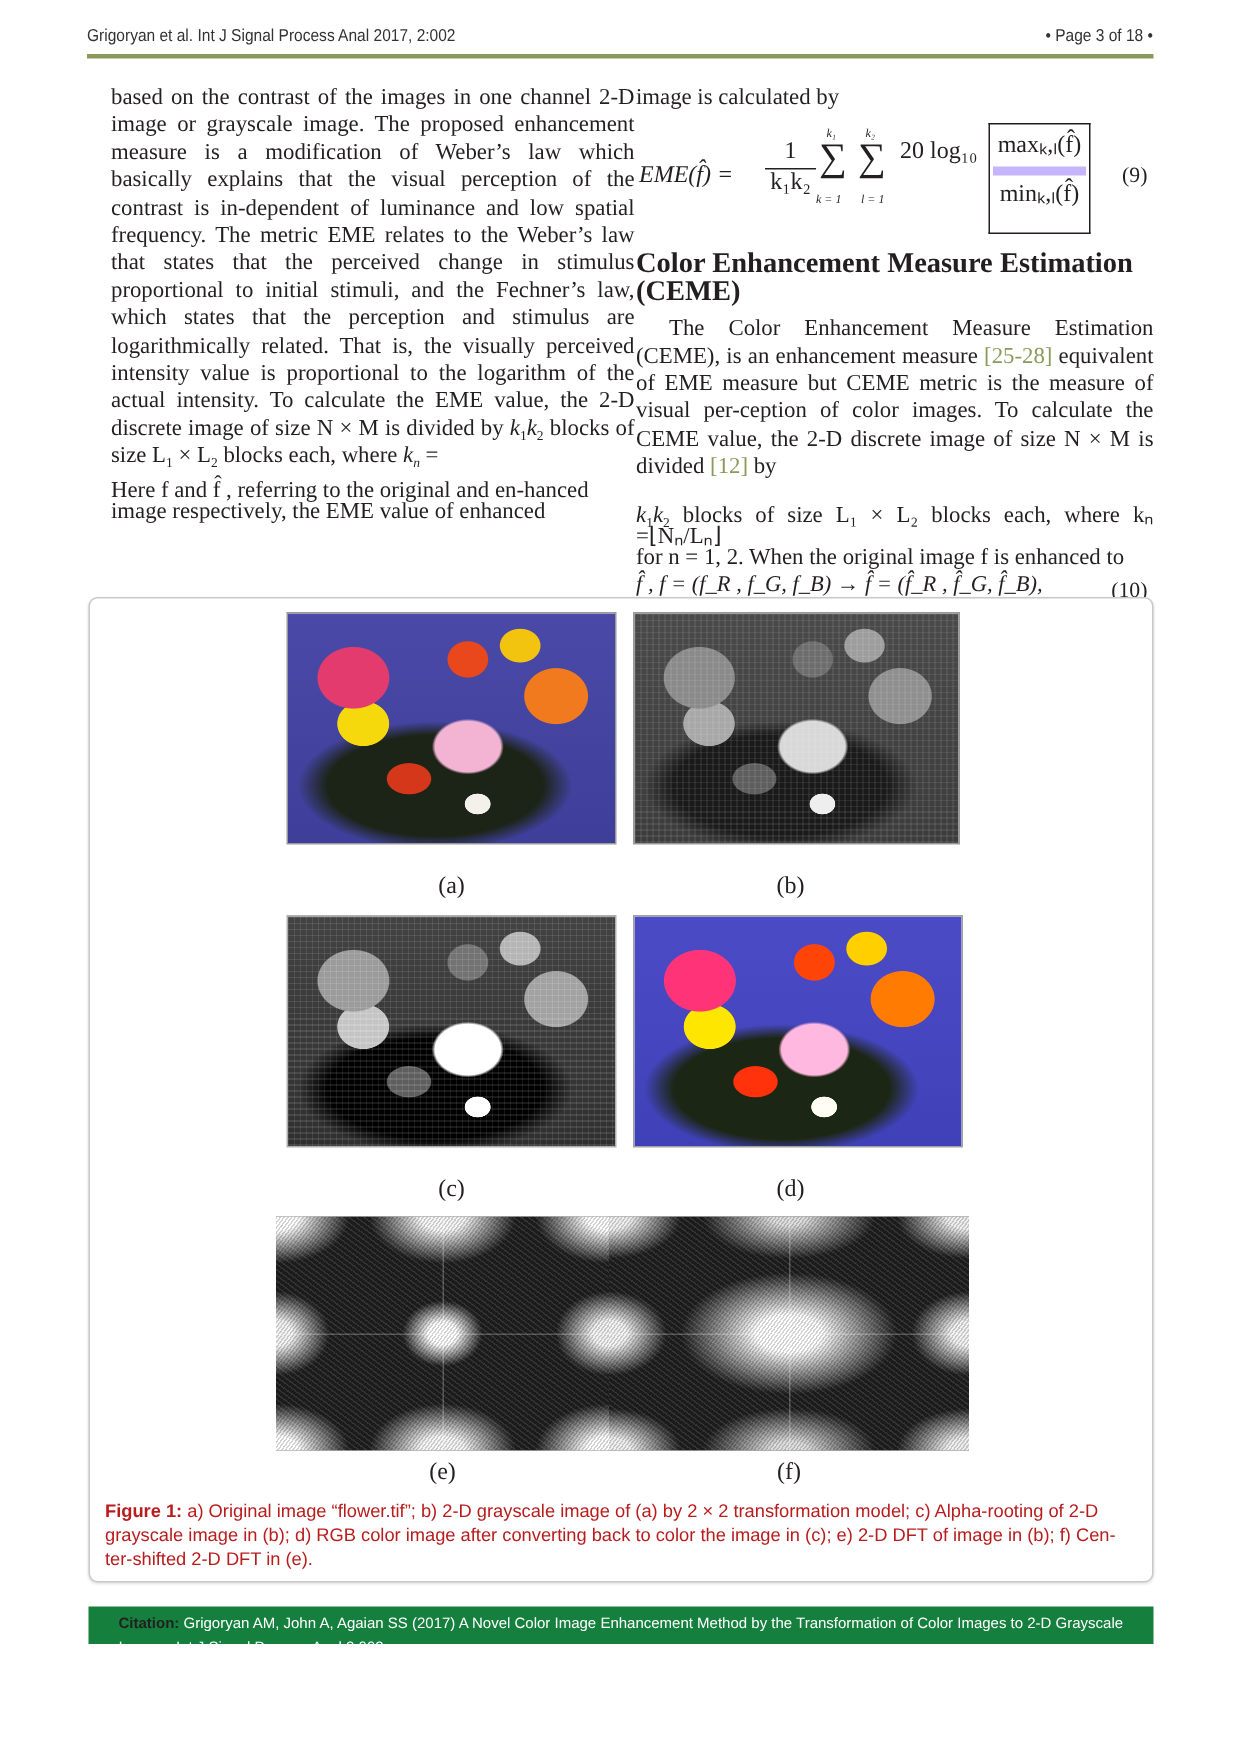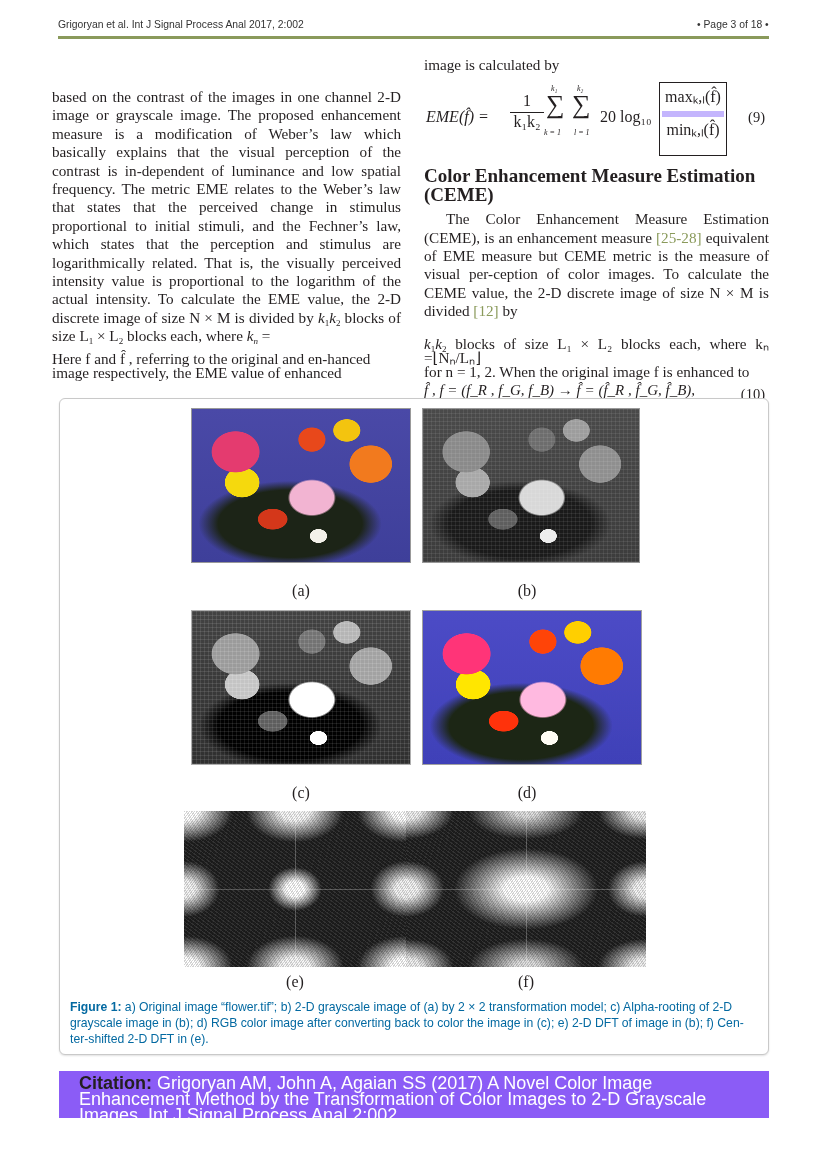--- a/index.html
+++ b/index.html
@@ -6,39 +6,39 @@
   html, body { width: 827px; height: 1169px; background: #ffffff; overflow: hidden; }
   body { position: relative; font-family: "Liberation Serif", serif; color: #231f20; }
 
   .running-head { position: absolute; left: 58px; top: 16px; width: 711px; height: 20px;
     font-family: "Liberation Sans", sans-serif; font-size: 11.5px; color: #333; }
   .running-head .left { position: absolute; left: 0; top: 2px; transform: scaleX(0.9); transform-origin: left; }
   .running-head .right { position: absolute; right: 0; top: 2px; transform: scaleX(0.9); transform-origin: right; }
   .head-rule { position: absolute; left: 58px; top: 36px; width: 711px; height: 3px; background: #8a9a5b; }
 
   .col { position: absolute; top: 56px; font-size: 15.2px; line-height: 18.4px; text-align: justify; }
-  .col-left { left: 52px; width: 349px; margin-top: 32px; }
+  .col-left { left: 74px; width: 349px; }
   .col-right { left: 424px; width: 345px; }
   .col p { margin: 0; }
   .col i { font-style: italic; }
   sub.s { font-size: 9px; vertical-align: -3px; line-height: 0; }
 
   .eqn-line { position: relative; height: 22px; }
   .eqn-num { position: absolute; right: 4px; font-size: 14.5px; }
   .arrow-eq { padding-left: 72px; font-style: italic; font-size: 16px; }
 
   .tight { line-height: 14px; }
 
   .eme { position: relative; height: 84px; margin-top: 4px; font-size: 16px; }
   .eme .lhs { position: absolute; left: 2px; top: 30px; font-style: italic; }
   .eme .frac1 { position: absolute; left: 86px; top: 14px; text-align: center; width: 34px; }
   .eme .frac1 .num { border-bottom: 1px solid #231f20; padding-bottom: 1px; }
   .eme .sum { position: absolute; top: 14px; font-size: 26px; line-height: 26px; }
   .eme .lim { position: absolute; font-size: 8px; font-style: italic; }
-  .eme .log { position: absolute; left: 176px; top: 30px; }
+  .eme .log { position: absolute; left: 176px; top: 14px; }
   .eme .bracket { position: absolute; left: 235px; top: 4px; width: 68px; height: 74px;
      border-left: 1px solid #231f20; border-right: 1px solid #231f20; }
   .eme .bracket::before, .eme .bracket::after { content: ""; position: absolute; left: -1px; right: -1px; height: 0; }
   .eme .bracket::before { top: 0; border-top: 1px solid #231f20; }
   .eme .bracket::after { bottom: 0; border-top: 1px solid #231f20; }
   .eme .bracket-inner { position: absolute; left: 248px; top: 10px; width: 62px; text-align: center; }
   .eme .bracket-inner .num { border-bottom: 6px solid #c4b5fd; padding-bottom: 4px; }
   .eme .bracket-inner .den { padding-top: 4px; }
   .eme .eqn-num9 { position: absolute; right: 4px; top: 30px; font-size: 14.5px; }
 
@@ -110,26 +110,26 @@
   .noise { position: absolute; inset: 0;
      background:
        repeating-linear-gradient(37deg, rgba(255,255,255,0.10) 0 1px, transparent 1px 3px),
        repeating-linear-gradient(-53deg, rgba(0,0,0,0.18) 0 1px, transparent 1px 2px); }
   .crosshair-h { position: absolute; left: 0; right: 0; top: 50%; height: 1px; background: rgba(255,255,255,0.25); }
   .crosshair-v { position: absolute; top: 0; bottom: 0; left: 50%; width: 1px; background: rgba(255,255,255,0.25); }
 
   .panel-label { position: absolute; font-size: 16px; text-align: center; width: 40px; }
 
   .caption { position: absolute; left: 10px; top: 600px; width: 688px;
-     font-family: "Liberation Sans", sans-serif; font-size: 12.2px; line-height: 16px; color: #0369a1; }
+     font-family: "Liberation Sans", sans-serif; font-size: 12.2px; line-height: 16px; color: #b91c1c; }
   .caption b { font-weight: bold; }
 
-  .citation { position: absolute; left: 59px; top: 1071px; width: 710px; height: 47px;
-     background: #8b5cf6; color: #fff; font-family: "Liberation Sans", sans-serif;
-     font-size: 18px; line-height: 16px; padding: 4px 12px 0 20px; }
+  .citation { position: absolute; left: 59px; top: 1071px; width: 710px; height: 25px;
+     background: #15803d; color: #fff; font-family: "Liberation Sans", sans-serif;
+     font-size: 10px; line-height: 16px; padding: 4px 12px 0 20px; }
   .citation b { color: #231f20; font-weight: bold; }
 </style>
 </head>
 <body>
 
 <div class="running-head">
   <span class="left">Grigoryan et al. Int J Signal Process Anal 2017, 2:002</span>
   <span class="right">• Page 3 of 18 •</span>
 </div>
 <div class="head-rule"></div>

